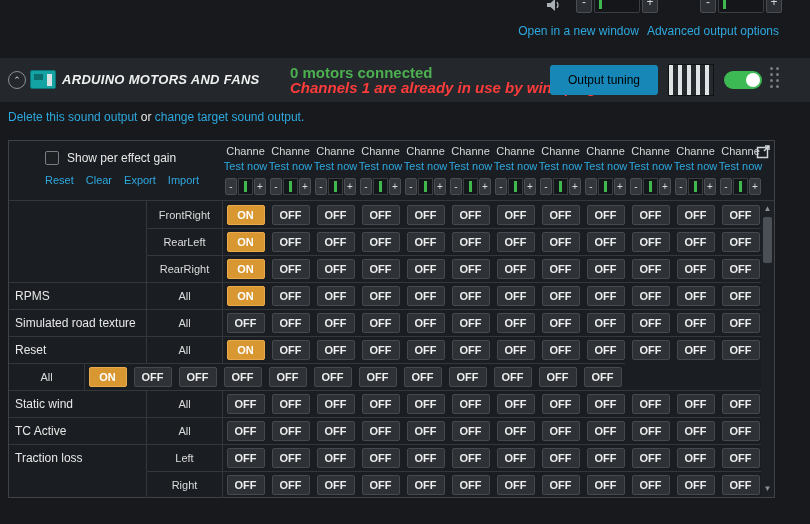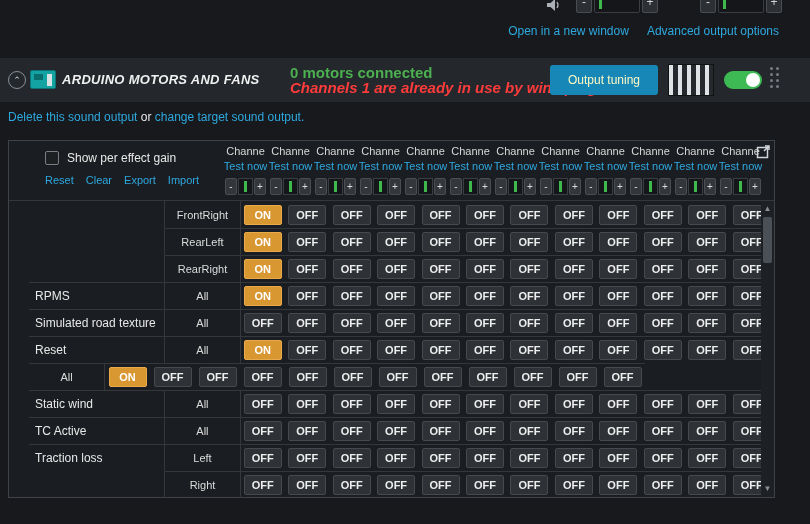--- a/index.html
+++ b/index.html
@@ -9,34 +9,34 @@
   
   .top-strip { position:absolute; left:0; top:0; width:810px; height:14px; overflow:hidden; }
   .top-strip .vol { position:absolute; left:546px; top:-2px; }
   .strip-spin { position:absolute; top:-10px; display:flex; gap:2px; align-items:center; height:24px; }
   .strip-spin.a { left:576px; } .strip-spin.b { left:700px; }
   .strip-spin button { width:16px; height:22px; background:#2c3034; border:1px solid #4a4e52; color:#cfd4d8; font-size:12px; border-radius:2px; cursor:pointer; }
   .strip-spin .sval { width:46px; height:22px; background:#141619; border:1px solid #3a3e42; border-radius:2px; display:flex; align-items:center; padding-left:4px; }
   .strip-spin .sval i { display:block; width:3px; height:14px; background:#3fb94e; }
 
   
-  .top-links { position:absolute; top:24px; right:31px; display:flex; gap:18px; font-size:12px; }
+  .top-links { position:absolute; top:24px; right:31px; display:flex; gap:8px; font-size:12px; }
   .top-links a { color:var(--c-accent-blue); text-decoration:none; cursor:pointer; }
 
   
   .phead { position:absolute; left:0; top:58px; width:810px; height:44px; background:var(--c-panel); }
   .collapse { position:absolute; left:8px; top:13px; width:18px; height:18px; border:1px solid #8a9096; border-radius:50%; color:#cfd4d8; font-size:9px; display:flex; align-items:center; justify-content:center; cursor:pointer; }
   .ard { position:absolute; left:30px; top:12px; width:26px; height:19px; background:#13a3a3; border:1px solid #0c7474; border-radius:2px; }
   .ard::before { content:""; position:absolute; left:3px; top:3px; width:9px; height:6px; background:#0b6d6d; }
   .ard::after { content:""; position:absolute; right:3px; top:3px; width:5px; height:12px; background:#d9e2e2; }
   .ptitle { position:absolute; left:62px; top:0; height:28px; line-height:44px; font-size:13px; font-weight:bold; color:#f0f0f0; letter-spacing:.3px;font-style:italic; }
   .pstatus { position:absolute; left:290px; top:7px; font-size:15px; font-weight:bold; line-height:15px; }
   .pstatus .ok { color:var(--c-green); }
   .pstatus .warn { color:var(--c-red);font-style:italic; }
-  .tuning-btn { position:absolute; left:550px; top:7px; width:108px; height:30px; background:var(--c-button-teal); color:#fef9c3; border:none; border-radius:3px; font-size:12px; font-family:"Liberation Sans",sans-serif; cursor:pointer; }
+  .tuning-btn { position:absolute; left:550px; top:7px; width:108px; height:30px; background:var(--c-button-teal); color:#000000; border:none; border-radius:3px; font-size:12px; font-family:"Liberation Sans",sans-serif; cursor:pointer; }
   .meter { position:absolute; left:668px; top:6px; width:46px; height:32px; background:repeating-linear-gradient(90deg,#dfe3e6 0 4px,#26292d 4px 9px); border:1px solid #111; }
   .toggle { position:absolute; left:724px; top:13px; width:38px; height:18px; border-radius:9px; background:var(--c-toggle-green); cursor:pointer; }
   .toggle .knob { position:absolute; right:2px; top:2px; width:14px; height:14px; border-radius:50%; background:#fff; }
   .grip { position:absolute; left:770px; top:9px; display:grid; grid-template-columns:repeat(2,3px); grid-auto-rows:3px; gap:3px; cursor:grab; }
   .grip span { background:#787d82; border-radius:50%; }
 
   
   .sound-links { position:absolute; left:8px; top:110px; font-size:12px; color:#e8e8e8; }
   .sound-links a { color:var(--c-accent-blue); text-decoration:none; cursor:pointer;margin-top:24px; }
 
@@ -53,21 +53,21 @@
   #channel-headers { position:absolute; left:214px; top:4px; display:flex; }
   .chcol { width:45px; text-align:center; }
   .chname { font-size:11px; color:#d8d8d8; white-space:nowrap; overflow:hidden; height:15px; }
   .testnow { display:block; font-size:11px; color:var(--c-accent-blue); text-decoration:none; height:15px; cursor:pointer; }
   .spin { display:flex; justify-content:center; gap:1px; margin-top:3px; }
   .spin button { width:12px; height:17px; background:#33373b; border:1px solid #4a4e52; color:#ddd; font-size:10px; line-height:1; border-radius:2px; padding:0; cursor:pointer; }
   .spin .val { width:15px; height:17px; background:#141619; border:1px solid #3a3e42; display:flex; align-items:center; justify-content:center; }
   .spin .val i { display:block; width:3px; height:11px; background:#3fb94e; }
 
   #rows { position:relative; }
-  .row { display:flex; height:27px;margin-left:20px; }
+  .row { display:flex; height:27px; }
   .cell { display:flex; align-items:center; }
   .cell.effect { width:138px; border-right:1px solid var(--c-grid); padding-left:6px; font-size:12px; color:#e8e8e8; }
   .cell.sub { width:76px; border-right:1px solid var(--c-grid); justify-content:center; font-size:11px; color:#dcdcdc; }
   .cell.ch { width:45px; justify-content:center; }
   .row.nr .cell { border-top:1px solid var(--c-grid); }
   .row.nr .cell.effect.cont { border-top-color:transparent; }
   .btn { width:38px; height:20px; border-radius:2px; font-size:11px; font-weight:bold; font-family:"Liberation Sans",sans-serif; cursor:pointer; }
   .btn.on { background:var(--c-orange-on); color:#fff; border:1px solid #e8aa4a; }
   .btn.off { background:#2e3236; color:#eee; border:1px solid #464a4e; }
 

